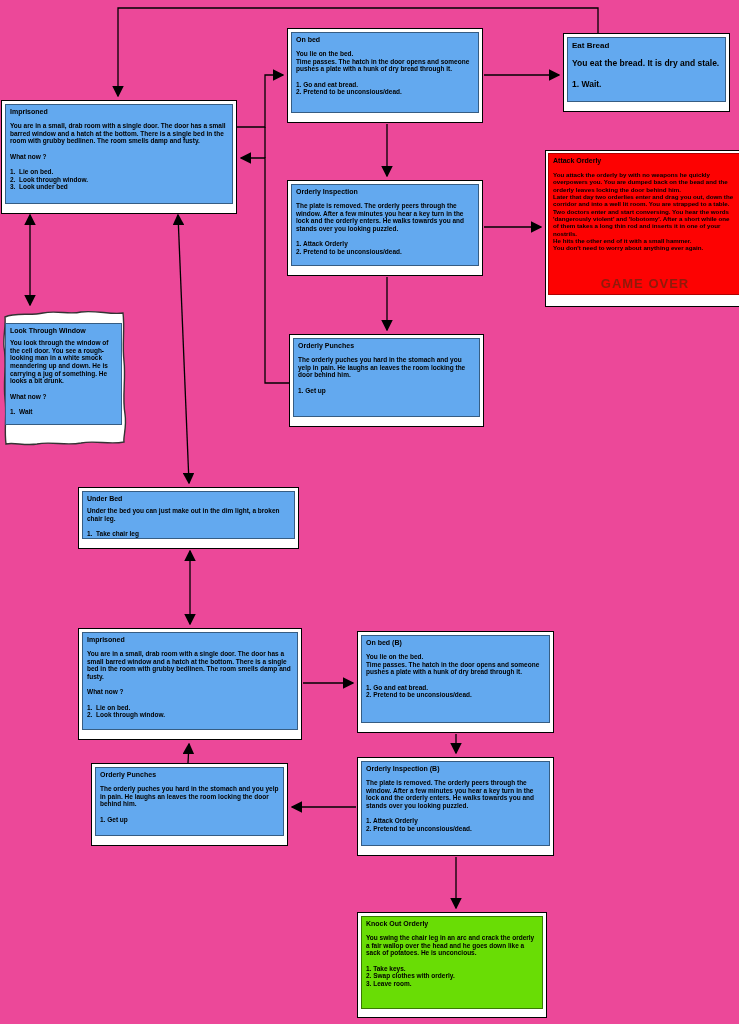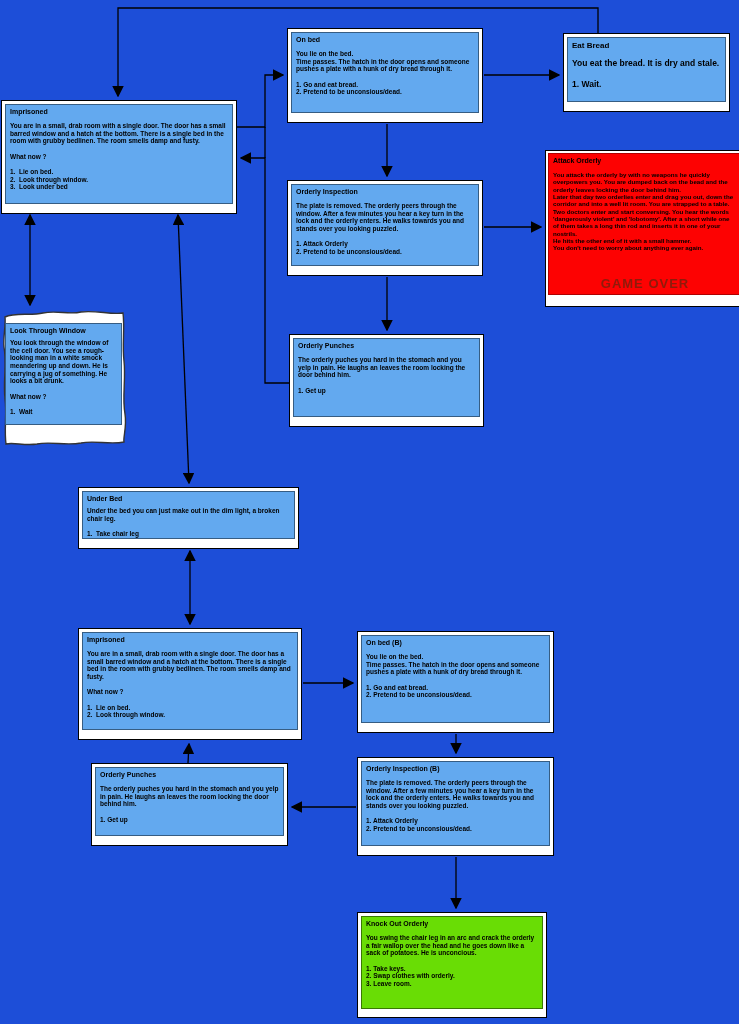--- a/index.html
+++ b/index.html
@@ -1,19 +1,19 @@
 <!DOCTYPE html>
 <html><head>
 <meta charset="utf-8">
 <style>
   html,body{margin:0;padding:0;background:#fff;}
   #canvas{
     position:relative;
     width:739px;height:1024px;
-    background:#1d4ed8;
+    background:#ec4899;
     font-family:"Liberation Sans", sans-serif;
     overflow:hidden;
   }
   #edges{position:absolute;left:0;top:0;width:739px;height:1024px;pointer-events:none;z-index:5;}
   .node{
     position:absolute;
     background:#fff;
     border:1.5px solid #000;
     box-sizing:border-box;
     z-index:2;

